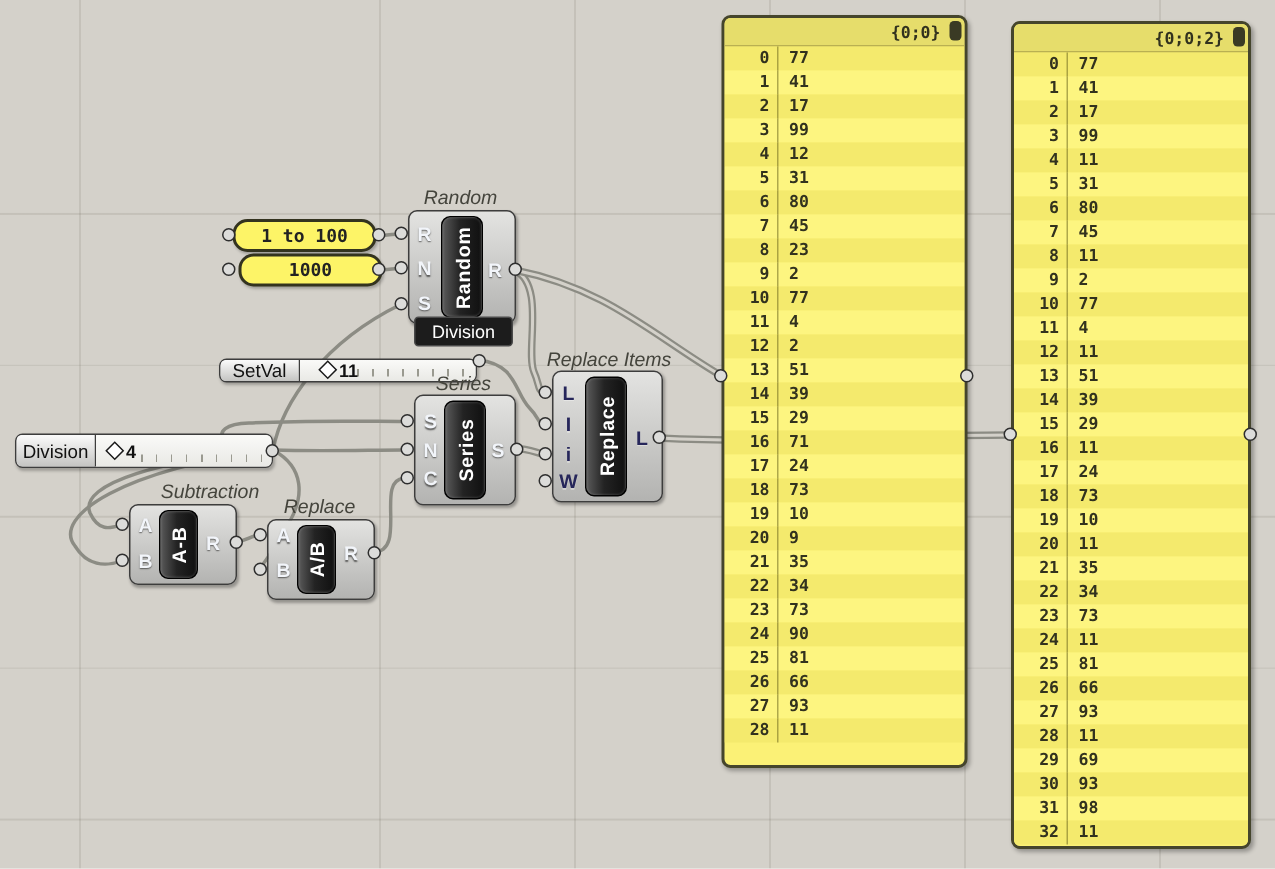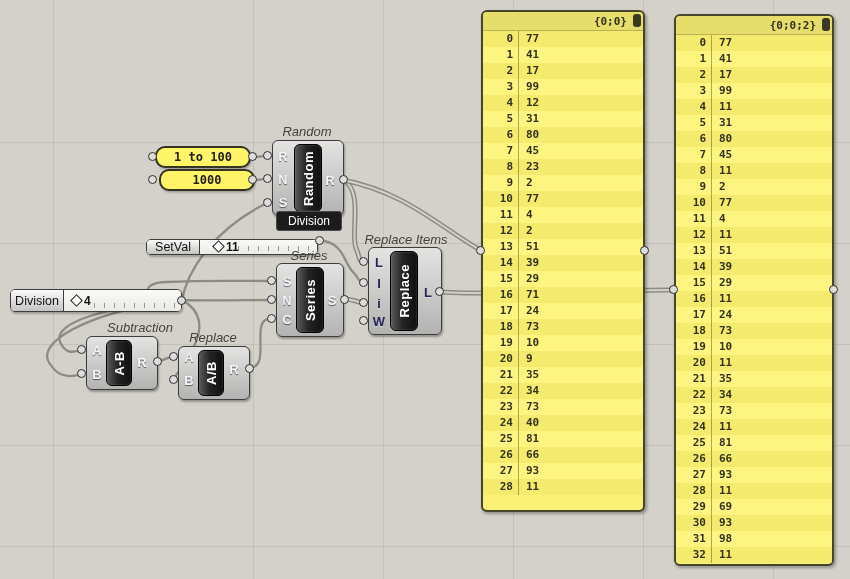--- a/index.html
+++ b/index.html
@@ -330,21 +330,21 @@
         <div class="prow">
           <div class="pidx">22</div>
           <div class="pval">34</div>
         </div>
         <div class="prow">
           <div class="pidx">23</div>
           <div class="pval">73</div>
         </div>
         <div class="prow">
           <div class="pidx">24</div>
-          <div class="pval">40</div>
+          <div class="pval">90</div>
         </div>
         <div class="prow">
           <div class="pidx">25</div>
           <div class="pval">81</div>
         </div>
         <div class="prow">
           <div class="pidx">26</div>
           <div class="pval">66</div>
         </div>
         <div class="prow">

